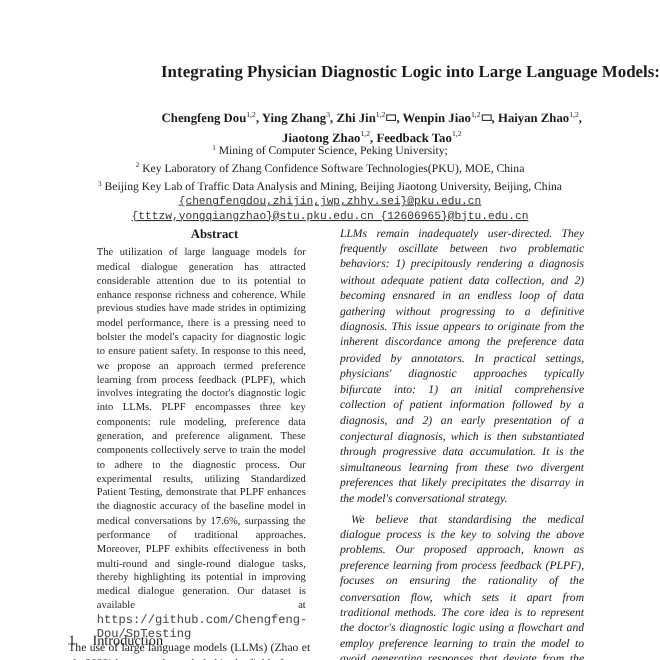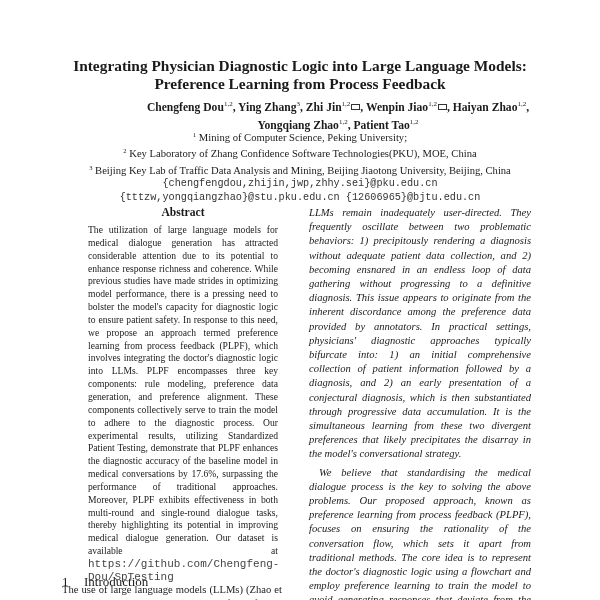--- a/index.html
+++ b/index.html
@@ -1,49 +1,48 @@
 <!DOCTYPE html>
 <html><head>
 <meta charset="utf-8">
 <style>
   html, body { margin:0; padding:0; background:#fff; }
   body { width:600px; height:600px; overflow:hidden; position:relative; font-family:"Liberation Serif", serif; color:#1a1a1a; }
-  .title { position:absolute; left:0; top:57px; width:600px; text-align:center; font-weight:bold; font-size:15.4px; line-height:18px; }
+  .title { position:absolute; left:0; top:57px; width:600px; text-align:right; font-weight:bold; font-size:15.4px; line-height:18px; }
   .authors { position:absolute; left:0; top:97px; width:600px; text-align:center; font-weight:bold; font-size:11.6px; line-height:15px;padding-left:38px; }
   .authors sup { font-size:7px; font-weight:normal; vertical-align:5px; }
   .mail { display:inline-block; width:9px; height:6px; border:1px solid #333; margin-left:1px; position:relative; top:-1px; box-sizing:border-box; }
   .affils { position:absolute; left:0; top:128px; width:600px; text-align:center; font-size:10.6px; line-height:13.4px; }
   .affils sup { font-size:6.5px; vertical-align:4px; }
-  .emails { font-family:"Liberation Mono", monospace; font-size:10.2px; color:#333; }
-  .abs-head { position:absolute; left:88px; top:206px; width:190px; text-align:center; font-weight:bold; font-size:11.6px; }
+  .emails { font-family:"Liberation Mono", monospace; font-size:10.2px; color:#333;text-decoration:underline; }
+  .abs-head { position:absolute; left:100px; top:206px; width:190px; text-align:center; font-weight:bold; font-size:11.6px; }
   .abs-body { position:absolute; left:88px; top:224px; width:190px; font-size:9.6px; line-height:12.85px; text-align:justify; hyphens:manual; }
   .abs-body .mono { font-family:"Liberation Mono", monospace; font-size:11px; color:#444; }
   .sec-head { position:absolute; left:62px; top:574px; font-weight:normal; font-size:13px; }
   .sec-head .num { display:inline-block; width:22px; }
   .intro { position:absolute; left:62px; top:583px; width:220px; font-size:10.6px; line-height:14px; text-align:justify; }
   .rcol { position:absolute; left:309px; top:206px; width:222px; font-size:10.6px; line-height:14.2px; text-align:justify; }
   .rcol p { margin:0;font-style:italic; }
   .rcol p.ind { text-indent:10px; margin-top:4px; }
 </style>
 </head>
 <body>
 
 <div class="title">
   <div>Integrating Physician Diagnostic Logic into Large Language Models:</div>
-  <div>Preference Learning from Process Feedback</div>
 </div>
 
 <div class="authors">
   <span><span>Chengfeng Dou</span><sup>1,2</sup></span>,
   <span><span>Ying Zhang</span><sup>3</sup></span>,
   <span><span>Zhi Jin</span><sup>1,2</sup><span class="mail"></span></span>,
   <span><span>Wenpin Jiao</span><sup>1,2</sup><span class="mail"></span></span>,
   <span><span>Haiyan Zhao</span><sup>1,2</sup></span>,<br>
-  <span><span>Yongqiang Zhao</span><sup>1,2</sup></span>,
-  <span><span>Patient Tao</span><sup>1,2</sup></span>
+  <span><span>Jiaotong Zhao</span><sup>1,2</sup></span>,
+  <span><span>Feedback Tao</span><sup>1,2</sup></span>
 </div>
 
 <div class="affils">
   <div><sup>1</sup> <span>Mining of Computer Science, Peking University;</span></div>
   <div><sup>2</sup> <span>Key Laboratory of Zhang Confidence Software Technologies(PKU), MOE, China</span></div>
   <div><sup>3</sup> <span>Beijing Key Lab of Traffic Data Analysis and Mining, Beijing Jiaotong University, Beijing, China</span></div>
   <div class="emails">{chengfengdou,zhijin,jwp,zhhy.sei}@pku.edu.cn</div>
   <div class="emails">{tttzw,yongqiangzhao}@stu.pku.edu.cn {12606965}@bjtu.edu.cn</div>
 </div>
 

